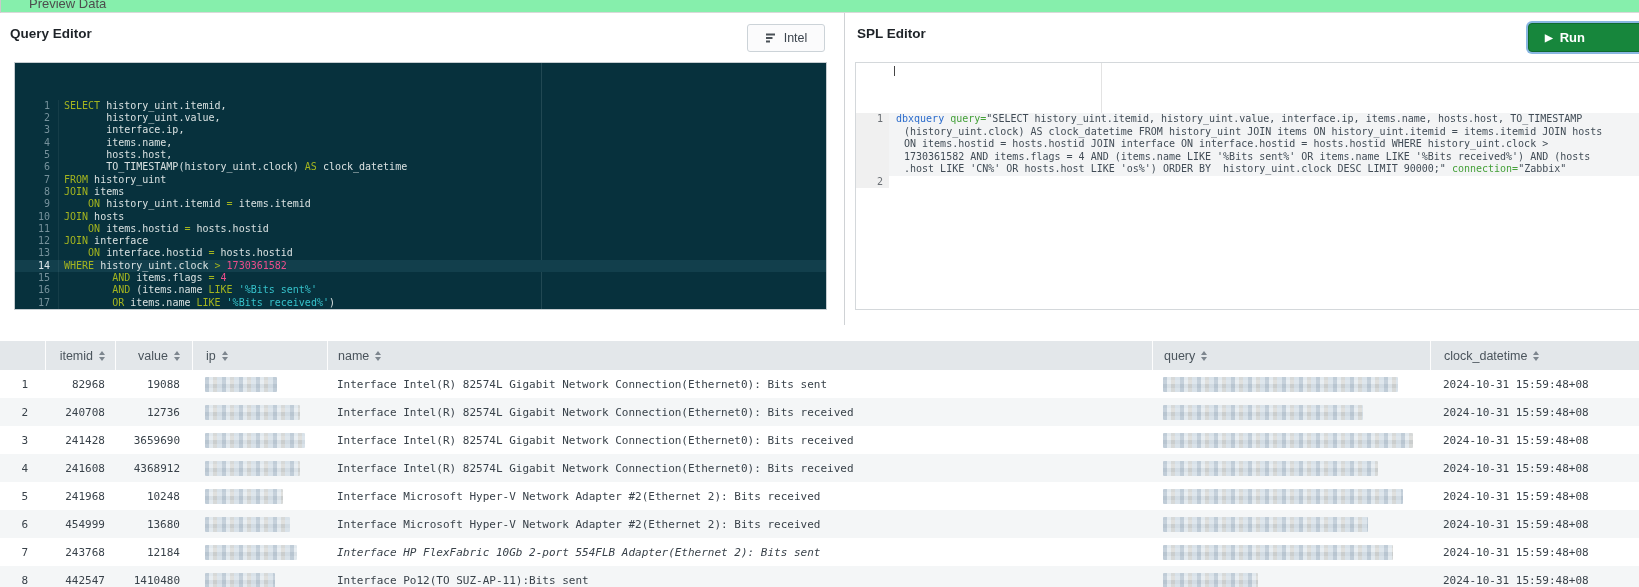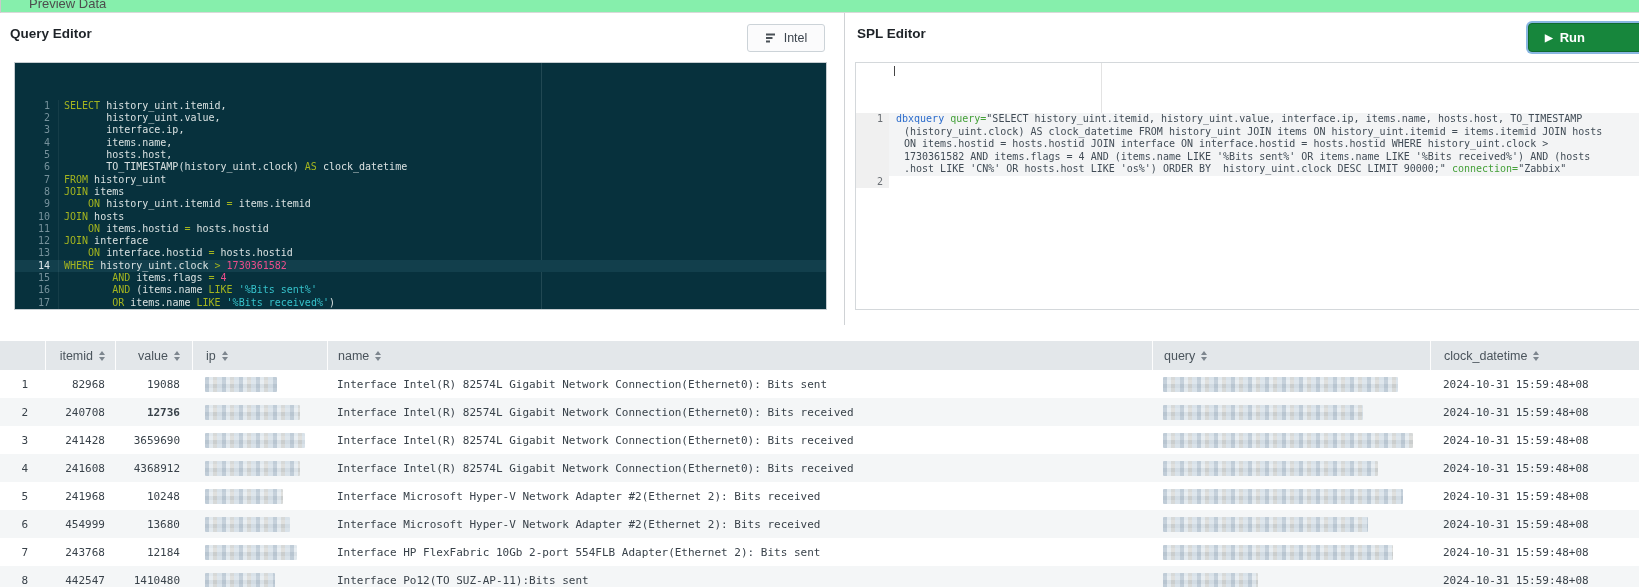--- a/index.html
+++ b/index.html
@@ -186,21 +186,21 @@
         <div class="td r" style="width: 70px; padding-right: 10px;">82968</div>
         <div class="td r" style="width: 77px; padding-right: 12px;">19088</div>
         <div class="td " style="width: 135px; padding-left: 13px;"><span class="px" style="width: 72px;"></span></div>
         <div class="td " style="width: 825px; padding-left: 10px;">Interface Intel(R) 82574L Gigabit Network Connection(Ethernet0): Bits sent</div>
         <div class="td " style="width: 278px; padding-left: 11px;"><span class="px" style="width: 235px;"></span></div>
         <div class="td " style="width: 209px; padding-left: 13px;">2024-10-31 15:59:48+08</div>
       </div>
       <div class="trow even">
         <div class="td r" style="width: 45px; padding-right: 17px;">2</div>
         <div class="td r" style="width: 70px; padding-right: 10px;">240708</div>
-        <div class="td r" style="width: 77px; padding-right: 12px; font-weight: bold;">12736</div>
+        <div class="td r" style="width: 77px; padding-right: 12px;">12736</div>
         <div class="td " style="width: 135px; padding-left: 13px;"><span class="px" style="width: 95px;"></span></div>
         <div class="td " style="width: 825px; padding-left: 10px;">Interface Intel(R) 82574L Gigabit Network Connection(Ethernet0): Bits received</div>
         <div class="td " style="width: 278px; padding-left: 11px;"><span class="px" style="width: 200px;"></span></div>
         <div class="td " style="width: 209px; padding-left: 13px;">2024-10-31 15:59:48+08</div>
       </div>
       <div class="trow">
         <div class="td r" style="width: 45px; padding-right: 17px;">3</div>
         <div class="td r" style="width: 70px; padding-right: 10px;">241428</div>
         <div class="td r" style="width: 77px; padding-right: 12px;">3659690</div>
         <div class="td " style="width: 135px; padding-left: 13px;"><span class="px" style="width: 100px;"></span></div>
@@ -233,21 +233,21 @@
         <div class="td " style="width: 135px; padding-left: 13px;"><span class="px" style="width: 85px;"></span></div>
         <div class="td " style="width: 825px; padding-left: 10px;">Interface Microsoft Hyper-V Network Adapter #2(Ethernet 2): Bits received</div>
         <div class="td " style="width: 278px; padding-left: 11px;"><span class="px" style="width: 205px;"></span></div>
         <div class="td " style="width: 209px; padding-left: 13px;">2024-10-31 15:59:48+08</div>
       </div>
       <div class="trow">
         <div class="td r" style="width: 45px; padding-right: 17px;">7</div>
         <div class="td r" style="width: 70px; padding-right: 10px;">243768</div>
         <div class="td r" style="width: 77px; padding-right: 12px;">12184</div>
         <div class="td " style="width: 135px; padding-left: 13px;"><span class="px" style="width: 92px;"></span></div>
-        <div class="td " style="width: 825px; padding-left: 10px;">Interface HP FlexFabric 10Gb 2-port 554FLB Adapter(Ethernet 2): Bits sent</div>
+        <div class="td " style="width: 825px; padding-left: 10px; font-style: italic;">Interface HP FlexFabric 10Gb 2-port 554FLB Adapter(Ethernet 2): Bits sent</div>
         <div class="td " style="width: 278px; padding-left: 11px;"><span class="px" style="width: 230px;"></span></div>
         <div class="td " style="width: 209px; padding-left: 13px;">2024-10-31 15:59:48+08</div>
       </div>
       <div class="trow even">
         <div class="td r" style="width: 45px; padding-right: 17px;">8</div>
         <div class="td r" style="width: 70px; padding-right: 10px;">442547</div>
         <div class="td r" style="width: 77px; padding-right: 12px;">1410480</div>
         <div class="td " style="width: 135px; padding-left: 13px;"><span class="px" style="width: 70px;"></span></div>
         <div class="td " style="width: 825px; padding-left: 10px;">Interface Po12(TO SUZ-AP-11):Bits sent</div>
         <div class="td " style="width: 278px; padding-left: 11px;"><span class="px" style="width: 95px;"></span></div>

